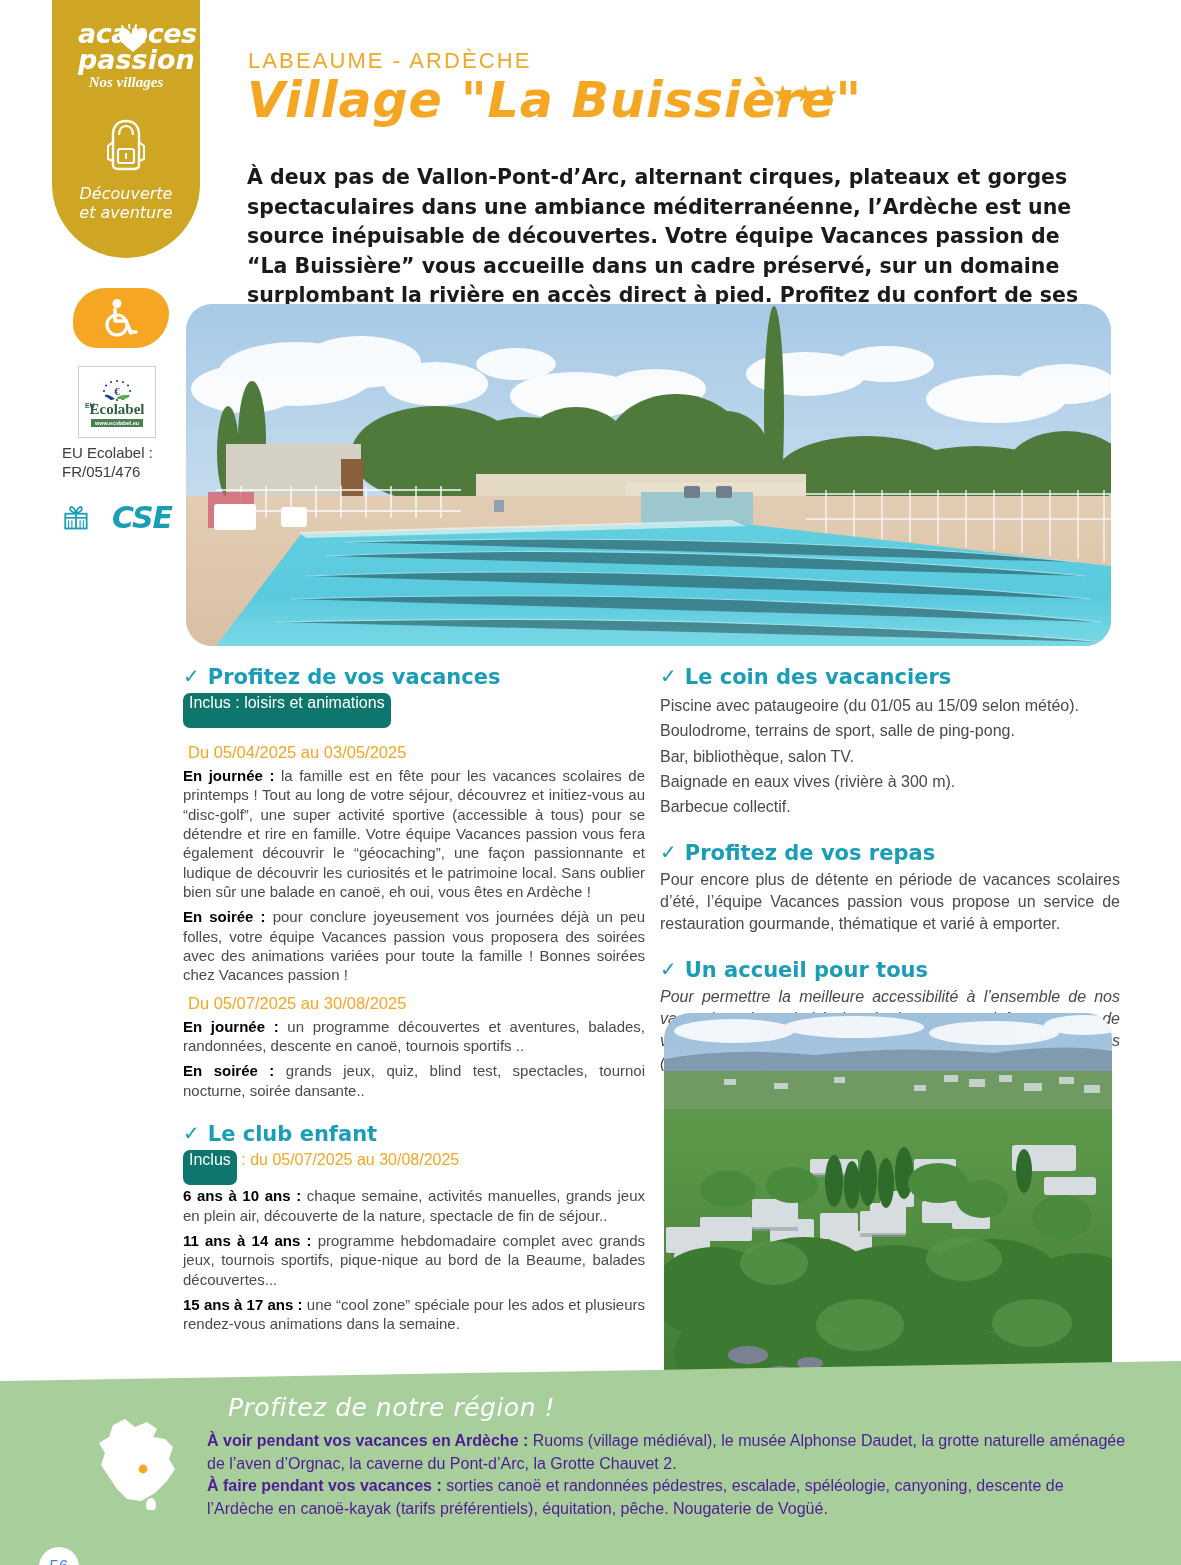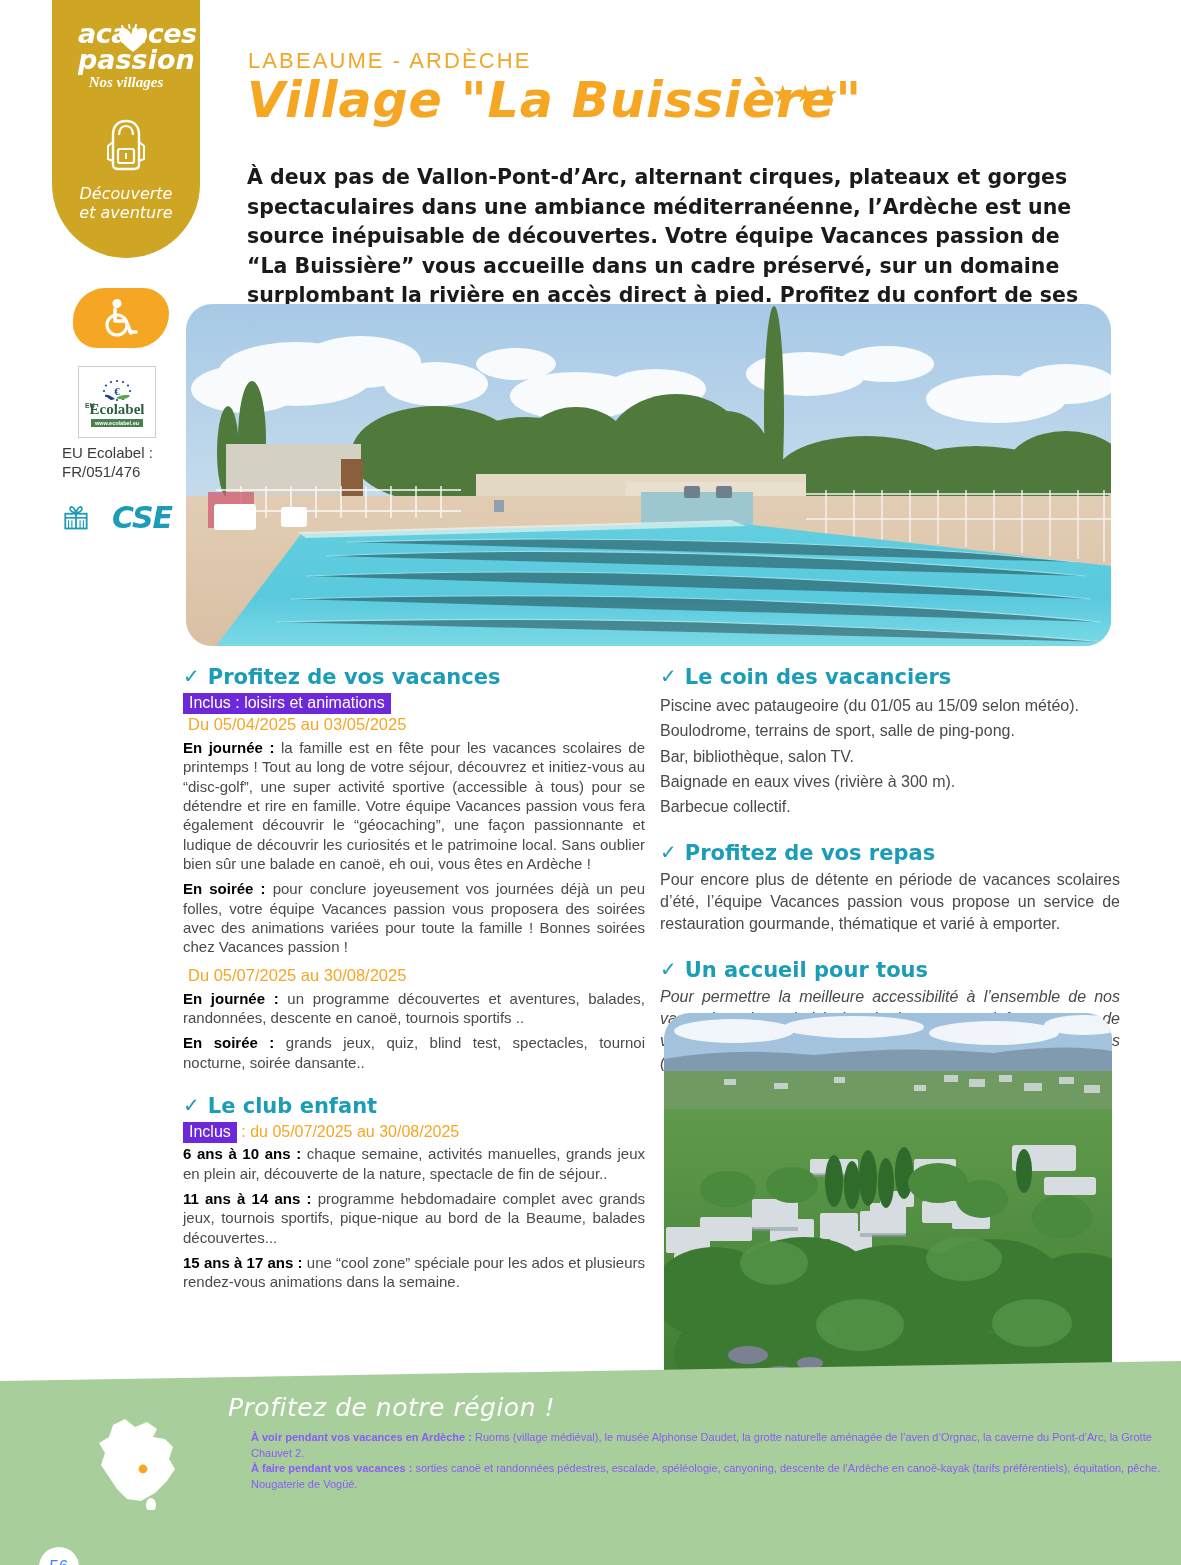--- a/index.html
+++ b/index.html
@@ -122,28 +122,29 @@
     display: flex; align-items: baseline; gap: 8px;
     font-size: 21px; font-weight: 700; color: #1b9cb7;
     font-family: "DejaVu Sans", sans-serif;
     margin-bottom: 4px;
   }
   .sec-head .check { color: #1b9cb7; font-size: 20px; line-height: 1; position: relative; top: -1px; }
   .sec-head.sp { margin-top: 22px; }
 
   .inclus-line { margin-top: 3px; margin-bottom: 1px; }
   .inclus-badge {
-    display: inline-block; background: #6d28d9; color: #ffffff;
-    font-size: 16px; font-weight: 500; padding: 1px 6px 2px 6px;
+    display: inline-block; background: #0f766e; color: #ffffff;
+    font-size: 16px; font-weight: 500; padding: 1px 6px 16px 6px;
     font-family: "Liberation Sans", sans-serif;
+    border-radius: 7px;
   }
   .inclus-after { color: #f5a623; font-size: 16px; font-weight: 500; }
   .date-line {
     color: #f5a623; font-size: 16.5px; font-weight: 500;
-    padding-left: 5px; margin-bottom: 4px; margin-top: 1px;
+    padding-left: 5px; margin-bottom: 4px; margin-top: 15px;
   }
   .date-line.standalone { margin-top: 9px; }
 
   .body-p {
     font-size: 15px; color: #4a4a4a; line-height: 1.29;
     text-align: justify; margin-bottom: 6px;
   }
   .body-p b { color: #000000; font-weight: 700; }
   .r-line { font-size: 16px; color: #4a4a4a; line-height: 1.58; }
   .r-para { font-size: 16px; color: #4a4a4a; line-height: 1.38; text-align: justify; }
@@ -156,21 +157,21 @@
     clip-path: polygon(0 20px, 1181px 0px, 1181px 210px, 0 210px);
   }
   #footer-map { position: absolute; left: 95px; top: 1415px; width: 92px; height: 95px; }
   #footer-title {
     position: absolute; left: 208px; top: 1393px;
     font-family: "DejaVu Sans", sans-serif;
     font-size: 25px; font-style: italic; color: #ffffff; letter-spacing: 0.5px; margin-left: 20px;
   }
   #footer-body {
     position: absolute; left: 207px; top: 1430px; width: 926px;
-    font-size: 11px; color: #8b5cf6; line-height: 1.42; margin-left: 44px;
+    font-size: 16px; color: #4c1d95; line-height: 1.42;
   }
   #footer-body b { font-weight: 700; }
   #page-number {
     position: absolute; left: 39px; top: 1547px; width: 40px; height: 40px;
     background: #ffffff; border-radius: 50%;
     display: flex; align-items: center; justify-content: center;
     font-size: 17px; color: #3b82f6;
   }
 </style>
 </head>

